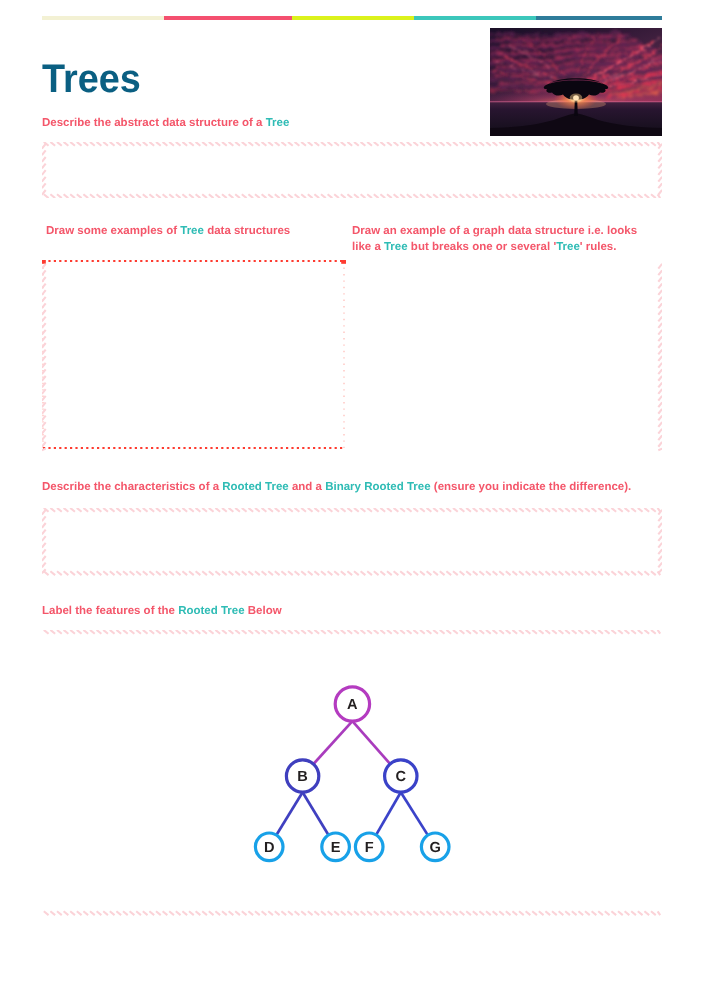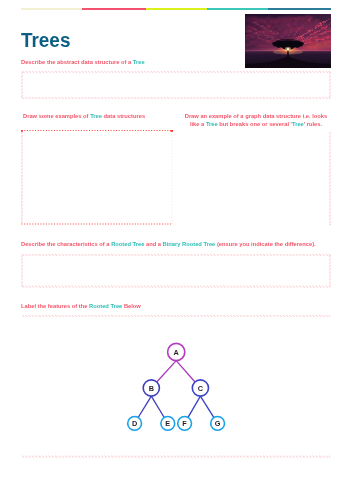--- a/index.html
+++ b/index.html
@@ -2,21 +2,21 @@
 <html><head>
 <meta charset="utf-8">
 <title>Trees</title>
 <style>
   html,body{margin:0;padding:0;}
   body{
     width:353px;height:500px;background:#ffffff;
     font-family:"Liberation Sans",sans-serif;
     overflow:hidden;position:relative;
   }
-  .page{position:absolute;left:0;top:0;width:353px;height:500px;background:#fff;text-align:center;}
+  .page{position:absolute;left:0;top:0;width:353px;height:500px;background:#fff;}
 
   
   #top-rule{position:absolute;left:21px;top:8px;width:310px;height:2px;display:flex;}
   #top-rule i{display:block;height:100%;}
 
   
   #doc-title{position:absolute;left:21px;top:30.4px;font-size:20px;font-weight:bold;
          line-height:20px;white-space:nowrap;transform:scaleX(0.945);transform-origin:left top;}
   #hero{position:absolute;left:245px;top:14px;width:86px;height:54px;overflow:hidden;}
   #hero svg{display:block;}

